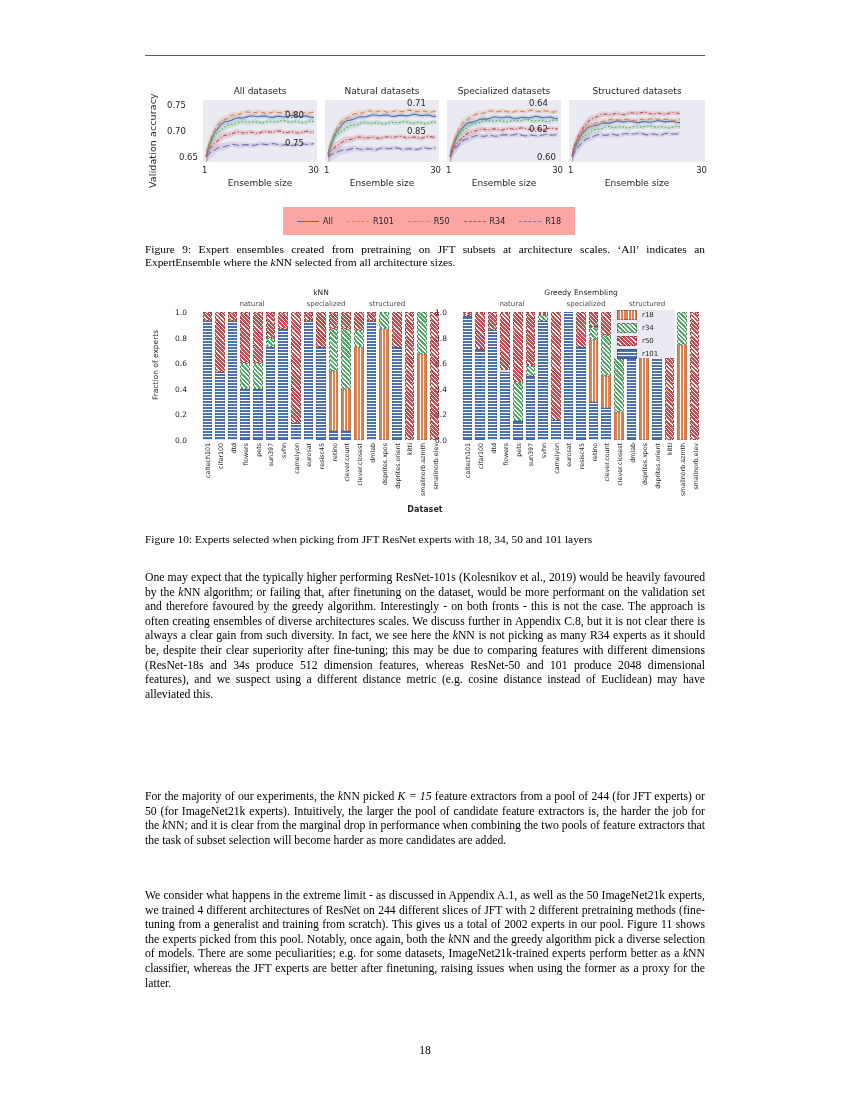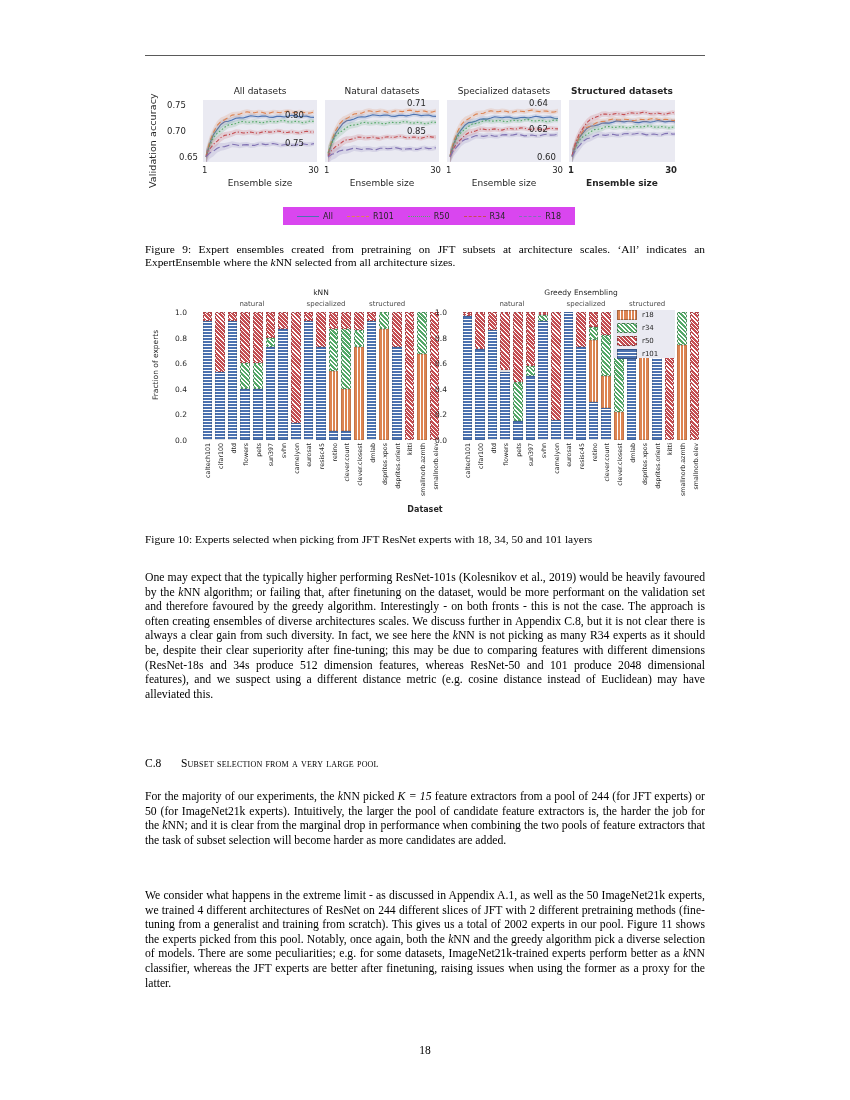--- a/index.html
+++ b/index.html
@@ -35,22 +35,22 @@
     position:absolute; top:92px; left:0; right:0; text-align:center;
     font-family:"DejaVu Sans", sans-serif; font-size:9px; color:#262626;
   }
   .tickL {
     position:absolute; font-family:"DejaVu Sans", sans-serif;
     font-size:8.5px; color:#262626;
   }
   .xt { position:absolute; top:79px; font-family:"DejaVu Sans", sans-serif; font-size:8.5px; color:#262626; }
 
   .legend9 {
-    position:absolute; left:283px; top:207px; width:292px; height:18px;
-    background:#d946ef; display:flex; align-items:center; justify-content:space-evenly;
+    position:absolute; left:283px; top:207px; width:292px; height:28px;
+    background:#fca5a5; display:flex; align-items:center; justify-content:space-evenly;
   }
   .legend9 .item { display:flex; align-items:center; gap:4px; }
   .legend9 .swatch { display:block; width:22px; height:0; border-top-width:1.6px; }
   .legend9 .ltxt { font-family:"DejaVu Sans", sans-serif; font-size:8px; color:#262626; }
 
   .caption {
     position:absolute; left:145px; width:560px;
     font-family:"Liberation Serif", serif; font-size:11.4px; line-height:13.2px;
     text-align:justify; color:#000;
   }
@@ -180,21 +180,21 @@
               <path d="M3.0,50.3L6.7,44.3L10.4,41.3L14.2,37.5L17.9,35.6L21.6,35.1L25.3,33.8L29.1,32.5L32.8,33.0L36.5,33.7L40.2,33.1L44.0,32.8L47.7,33.7L51.4,33.7L55.1,32.5L58.9,32.3L62.6,33.0L66.3,32.6L70.0,31.9L73.8,32.6L77.5,33.7L81.2,33.2L84.9,32.8L88.7,33.6L92.4,33.7L96.1,32.5L99.8,32.1L103.6,32.9L107.3,32.8L111.0,32.1L111.0,36.5L107.3,37.2L103.6,37.3L99.8,36.5L96.1,36.9L92.4,38.1L88.7,38.0L84.9,37.3L81.2,37.7L77.5,38.1L73.8,37.1L70.0,36.4L66.3,37.2L62.6,37.6L58.9,36.9L55.1,37.2L51.4,38.5L47.7,38.6L44.0,37.9L40.2,38.3L36.5,39.2L32.8,38.7L29.1,38.6L25.3,40.3L21.6,42.2L17.9,43.5L14.2,46.2L10.4,51.2L6.7,55.8L3.0,63.7Z" fill="#8172b3" opacity="0.18" stroke="none"></path>
               <path d="M3.0,57.0L6.7,50.1L10.4,46.2L14.2,41.9L17.9,39.5L21.6,38.6L25.3,37.0L29.1,35.5L32.8,35.9L36.5,36.4L40.2,35.7L44.0,35.4L47.7,36.2L51.4,36.1L55.1,34.9L58.9,34.6L62.6,35.3L66.3,34.9L70.0,34.1L73.8,34.9L77.5,35.9L81.2,35.5L84.9,35.0L88.7,35.8L92.4,35.9L96.1,34.7L99.8,34.3L103.6,35.1L107.3,35.0L111.0,34.3" fill="none" stroke="#8172b3" stroke-width="1.1" stroke-dasharray="7,3"></path>
             </svg>
           </div>
           <div class="xlab">Ensemble size</div>
           <div class="xt" style="left: -1px;">1</div>
           <div class="xt" style="right: -2px;">30</div>
         </div>
         <div class="tickL" style="left: 262px; top: 12px;">0.71</div>
         <div class="tickL" style="left: 262px; top: 40px;">0.85</div>
-        <div class="panel" style="left: 424px; width: 106px; font-weight: bold;">
+        <div class="panel" style="left: 424px; width: 136px;">
           <div class="ptitle">Structured datasets</div>
           <div class="plotbox">
             <svg width="114" height="62" viewBox="0 0 114 62" style="display: block;">
               <path d="M3.0,49.2L6.7,39.4L10.4,32.4L14.2,28.3L17.9,24.6L21.6,22.6L25.3,22.5L29.1,21.8L32.8,20.4L36.5,20.2L40.2,20.5L44.0,19.5L47.7,18.5L51.4,19.0L55.1,19.6L58.9,19.0L62.6,18.9L66.3,20.1L70.0,20.3L73.8,19.4L77.5,19.3L81.2,19.9L84.9,19.3L88.7,18.3L92.4,18.9L96.1,19.7L99.8,19.2L103.6,19.1L107.3,20.1L111.0,20.4L111.0,24.8L107.3,24.6L103.6,23.5L99.8,23.6L96.1,24.1L92.4,23.3L88.7,22.7L84.9,23.7L81.2,24.4L77.5,23.8L73.8,23.9L70.0,24.9L66.3,24.7L62.6,23.5L58.9,23.6L55.1,24.3L51.4,23.8L47.7,23.4L44.0,24.6L40.2,25.7L36.5,25.6L32.8,26.1L29.1,27.9L25.3,29.0L21.6,29.7L17.9,32.4L14.2,37.1L10.4,42.3L6.7,50.8L3.0,62.6Z" fill="#4c72b0" opacity="0.18" stroke="none"></path>
               <path d="M3.0,55.9L6.7,45.1L10.4,37.3L14.2,32.7L17.9,28.5L21.6,26.2L25.3,25.8L29.1,24.9L32.8,23.2L36.5,22.9L40.2,23.1L44.0,22.1L47.7,20.9L51.4,21.4L55.1,21.9L58.9,21.3L62.6,21.2L66.3,22.4L70.0,22.6L73.8,21.6L77.5,21.6L81.2,22.2L84.9,21.5L88.7,20.5L92.4,21.1L96.1,21.9L99.8,21.4L103.6,21.3L107.3,22.3L111.0,22.6" fill="none" stroke="#4c72b0" stroke-width="1.1"></path>
               <path d="M3.0,49.7L6.7,39.1L10.4,31.9L14.2,26.3L17.9,23.5L21.6,22.5L25.3,20.7L29.1,18.9L32.8,18.7L36.5,18.6L40.2,17.3L44.0,16.5L47.7,17.3L51.4,17.6L55.1,16.9L58.9,17.2L62.6,18.3L66.3,18.1L70.0,17.1L73.8,17.3L77.5,17.7L81.2,16.8L84.9,16.2L88.7,17.1L92.4,17.7L96.1,17.1L99.8,17.3L103.6,18.3L107.3,18.1L111.0,17.0L111.0,21.4L107.3,22.5L103.6,22.7L99.8,21.7L96.1,21.5L92.4,22.1L88.7,21.6L84.9,20.6L81.2,21.3L77.5,22.2L73.8,21.8L70.0,21.6L66.3,22.6L62.6,22.9L58.9,21.9L55.1,21.6L51.4,22.4L47.7,22.2L44.0,21.5L40.2,22.5L36.5,24.0L32.8,24.4L29.1,25.0L25.3,27.3L21.6,29.6L17.9,31.4L14.2,35.1L10.4,41.8L6.7,50.5L3.0,63.1Z" fill="#dd8452" opacity="0.18" stroke="none"></path>
               <path d="M3.0,56.4L6.7,44.8L10.4,36.8L14.2,30.7L17.9,27.4L21.6,26.0L25.3,24.0L29.1,22.0L32.8,21.5L36.5,21.3L40.2,19.9L44.0,19.0L47.7,19.7L51.4,20.0L55.1,19.3L58.9,19.5L62.6,20.6L66.3,20.3L70.0,19.3L73.8,19.5L77.5,19.9L81.2,19.0L84.9,18.4L88.7,19.3L92.4,19.9L96.1,19.3L99.8,19.5L103.6,20.5L107.3,20.3L111.0,19.2" fill="none" stroke="#dd8452" stroke-width="1.1" stroke-dasharray="5,3"></path>
               <path d="M3.0,49.7L6.7,41.3L10.4,35.1L14.2,32.2L17.9,30.5L21.6,28.1L25.3,26.3L29.1,26.1L32.8,25.7L36.5,24.2L40.2,23.9L44.0,24.9L47.7,24.9L51.4,24.2L55.1,24.9L58.9,25.7L62.6,25.0L66.3,24.1L70.0,24.6L73.8,24.8L77.5,23.8L81.2,23.6L84.9,24.8L88.7,25.0L92.4,24.4L96.1,24.8L99.8,25.7L103.6,25.0L107.3,24.0L111.0,24.4L111.0,28.8L107.3,28.4L103.6,29.4L99.8,30.1L96.1,29.3L92.4,28.8L88.7,29.5L84.9,29.2L81.2,28.1L77.5,28.2L73.8,29.3L70.0,29.1L66.3,28.7L62.6,29.6L58.9,30.4L55.1,29.6L51.4,29.0L47.7,29.8L44.0,29.9L40.2,29.1L36.5,29.6L32.8,31.4L29.1,32.2L25.3,32.8L21.6,35.2L17.9,38.3L14.2,40.9L10.4,45.1L6.7,52.8L3.0,63.1Z" fill="#55a868" opacity="0.18" stroke="none"></path>
               <path d="M3.0,56.4L6.7,47.1L10.4,40.1L14.2,36.5L17.9,34.4L21.6,31.7L25.3,29.6L29.1,29.2L32.8,28.5L36.5,26.9L40.2,26.5L44.0,27.4L47.7,27.3L51.4,26.6L55.1,27.2L58.9,28.0L62.6,27.3L66.3,26.4L70.0,26.9L73.8,27.0L77.5,26.0L81.2,25.8L84.9,27.0L88.7,27.2L92.4,26.6L96.1,27.0L99.8,27.9L103.6,27.2L107.3,26.2L111.0,26.6" fill="none" stroke="#55a868" stroke-width="1.1" stroke-dasharray="1.6,2"></path>
               <path d="M3.0,48.7L6.7,36.4L10.4,28.7L14.2,23.5L17.9,18.7L21.6,15.7L25.3,14.6L29.1,13.2L32.8,11.4L36.5,11.3L40.2,12.0L44.0,11.6L47.7,11.0L51.4,11.8L55.1,12.2L58.9,11.1L62.6,10.5L66.3,11.1L70.0,11.0L73.8,10.1L77.5,10.4L81.2,11.6L84.9,11.5L88.7,10.9L92.4,11.6L96.1,12.1L99.8,11.1L103.6,10.3L107.3,10.9L111.0,11.1L111.0,15.5L107.3,15.4L103.6,14.7L99.8,15.5L96.1,16.5L92.4,16.0L88.7,15.3L84.9,15.9L81.2,16.0L77.5,14.9L73.8,14.6L70.0,15.5L66.3,15.7L62.6,15.1L58.9,15.8L55.1,16.9L51.4,16.6L47.7,15.9L44.0,16.6L40.2,17.2L36.5,16.7L32.8,17.1L29.1,19.2L25.3,21.1L21.6,22.8L17.9,26.5L14.2,32.3L10.4,38.6L6.7,47.8L3.0,62.1Z" fill="#c44e52" opacity="0.18" stroke="none"></path>
@@ -494,23 +494,20 @@
       </div>
     </div>
   <div class="f10xaxis">Dataset</div>
 
   <div class="caption" style="top:533px;">Figure 10: Experts selected when picking from JFT ResNet experts with 18, 34, 50 and 101 layers</div>
 
   <div class="para" style="top:571px;">
     <span>One may expect that the typically higher performing ResNet-101s (Kolesnikov et al., 2019) would be heavily favoured by the </span><em class="it">k</em><span>NN algorithm; or failing that, after finetuning on the dataset, would be more performant on the validation set and therefore favoured by the greedy algorithm. Interestingly - on both fronts - this is not the case. The approach is often creating ensembles of diverse architectures scales. We discuss further in Appendix C.8, but it is not clear there is always a clear gain from such diversity. In fact, we see here the </span><em class="it">k</em><span>NN is not picking as many R34 experts as it should be, despite their clear superiority after fine-tuning; this may be due to comparing features with different dimensions (ResNet-18s and 34s produce 512 dimension features, whereas ResNet-50 and 101 produce 2048 dimensional features), and we suspect using a different distance metric (e.g. cosine distance instead of Euclidean) may have alleviated this.</span>
   </div>
 
-  <div class="sechead" style="top:757px;">
-    <span class="num">C.8</span><span class="sc">Subset selection from a very large pool</span>
-  </div>
 
   <div class="para" style="top:790px;">
     <span>For the majority of our experiments, the </span><em class="it">k</em><span>NN picked </span><em class="it">K = 15</em><span> feature extractors from a pool of 244 (for JFT experts) or 50 (for ImageNet21k experts). Intuitively, the larger the pool of candidate feature extractors is, the harder the job for the </span><em class="it">k</em><span>NN; and it is clear from the marginal drop in performance when combining the two pools of feature extractors that the task of subset selection will become harder as more candidates are added.</span>
   </div>
 
   <div class="para" style="top:889px;">
     <span>We consider what happens in the extreme limit - as discussed in Appendix A.1, as well as the 50 ImageNet21k experts, we trained 4 different architectures of ResNet on 244 different slices of JFT with 2 different pretraining methods (fine-tuning from a generalist and training from scratch). This gives us a total of 2002 experts in our pool. Figure 11 shows the experts picked from this pool. Notably, once again, both the </span><em class="it">k</em><span>NN and the greedy algorithm pick a diverse selection of models. There are some peculiarities; e.g. for some datasets, ImageNet21k-trained experts perform better as a </span><em class="it">k</em><span>NN classifier, whereas the JFT experts are better after finetuning, raising issues when using the former as a proxy for the latter.</span>
   </div>
 
   <div class="pagenum">18</div>

